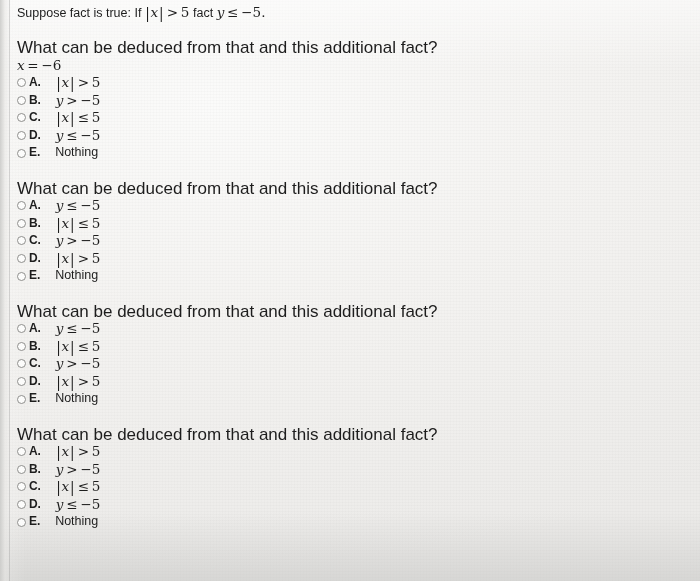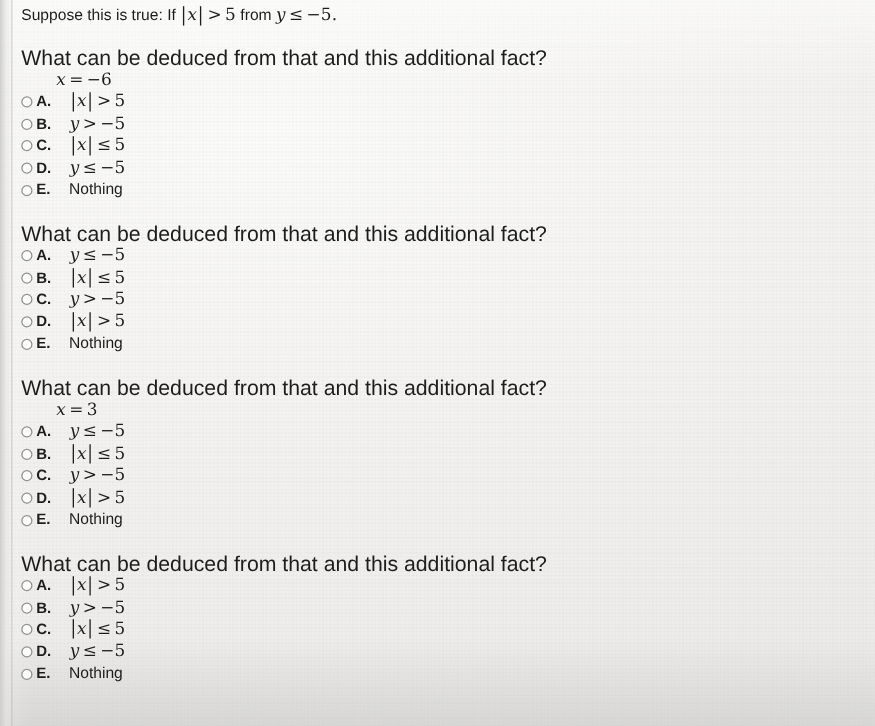--- a/index.html
+++ b/index.html
@@ -73,21 +73,20 @@
   .prompt {
     font-size: 17px;
     line-height: 16px;
     white-space: nowrap;
   }
 
   .fact {
     margin-top: 1px;
     margin-bottom: 1px;
     line-height: 16px;
-    margin-left: 28px;
   }
 
   .options { margin: 0; padding: 0; list-style: none; }
 
   .option {
     display: flex;
     align-items: center;
     height: 17.6px;
     line-height: 17.6px;
   }
@@ -143,23 +142,23 @@
 </style>
 </head>
 <body>
 
 <div id="paper"></div>
 <div id="edge-line"></div>
 
 <div id="content">
 
   <div class="premise">
-    <span class="plain">Suppose this is true: If</span>
+    <span class="plain">Suppose fact is true: If</span>
     <span class="m"><span class="bar">|</span><span class="v">x</span><span class="bar">|</span><span class="op">&gt;</span>5</span>
-    <span class="plain">from</span>
+    <span class="plain">fact</span>
     <span class="m"><span class="v">y</span><span class="op">≤</span>−5.</span>
   </div>
 
   <div class="block">
     <div class="prompt">What can be deduced from that and this additional fact?</div>
     <div class="fact m"><span class="v">x</span><span class="op">=</span>−6</div>
     <ul class="options">
       <li class="option">
         <span class="radio"></span>
         <span class="opt-letter">A.</span>
@@ -214,21 +213,20 @@
       <li class="option">
         <span class="radio"></span>
         <span class="opt-letter">E.</span>
         <span class="opt-text plain">Nothing</span>
       </li>
     </ul>
   </div>
 
   <div class="block">
     <div class="prompt">What can be deduced from that and this additional fact?</div>
-    <div class="fact m"><span class="v">x</span><span class="op">=</span>3</div>
     <ul class="options">
       <li class="option">
         <span class="radio"></span>
         <span class="opt-letter">A.</span>
         <span class="opt-text m"><span class="v">y</span><span class="op">≤</span>−5</span>
       </li>
       <li class="option">
         <span class="radio"></span>
         <span class="opt-letter">B.</span>
         <span class="opt-text m"><span class="bar">|</span><span class="v">x</span><span class="bar">|</span><span class="op">≤</span>5</span>

